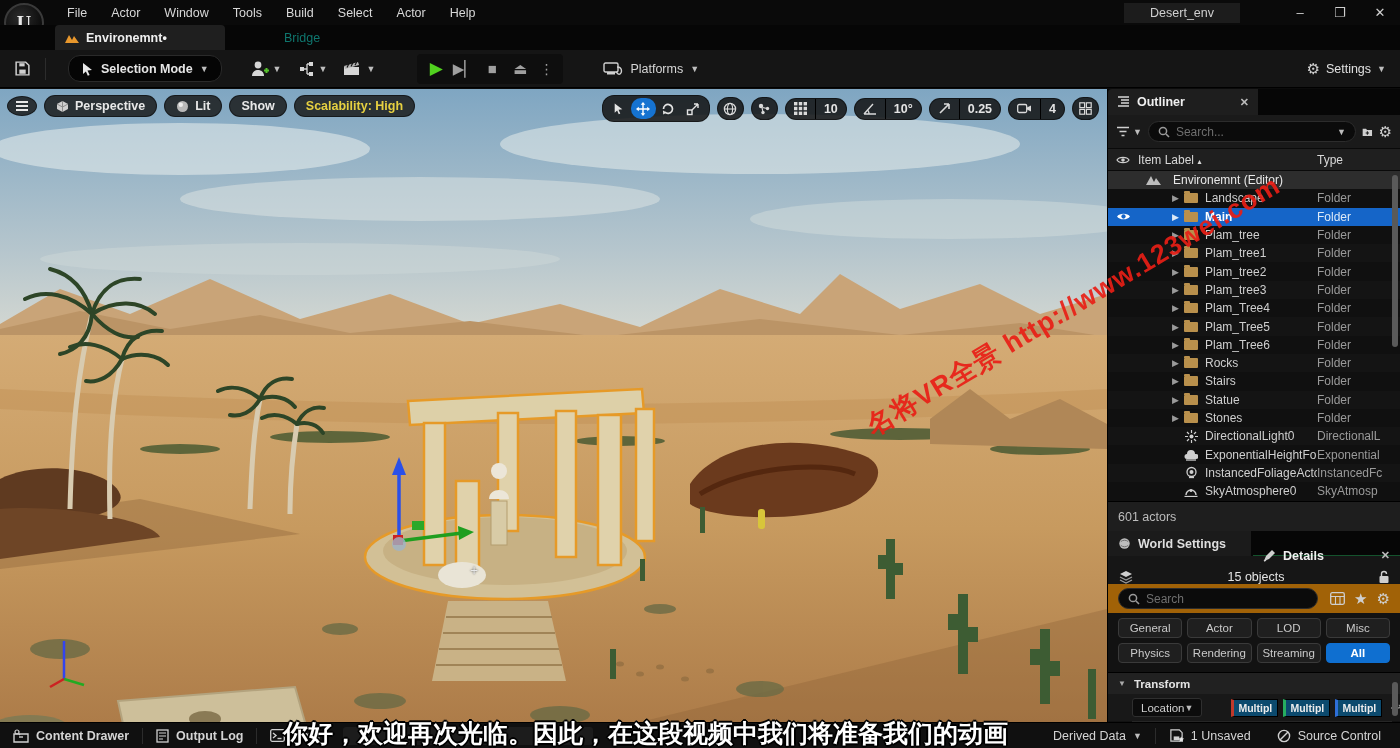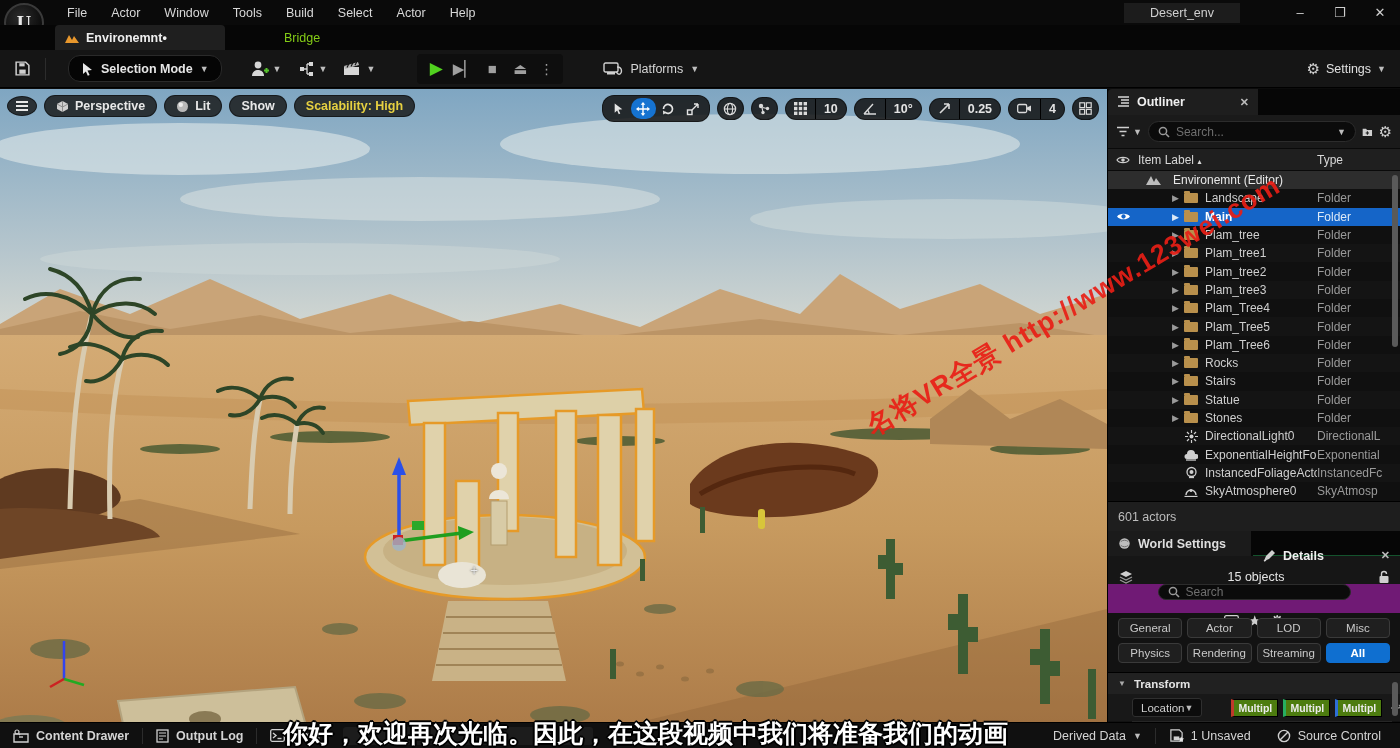--- a/index.html
+++ b/index.html
@@ -15,21 +15,21 @@
   .menus { display:flex; margin-left:55px; }
   .menu-item { padding:4px 12px; color:#d8d8d8; font-size:12.5px; cursor:default; }
   .titlebar-right { position:absolute; right:0; top:0; height:25px; display:flex; align-items:center; }
   .win-title { background:#1c1c1c; color:#cfcfcf; padding:3px 26px; font-size:12.5px; margin-right:40px; }
   .win-btn { width:40px; height:25px; display:flex; align-items:center; justify-content:center; color:#cfcfcf; font-size:13px; }
 
   
   .tabsrow { position:absolute; left:0; top:25px; width:1400px; height:25px; background:#060606; display:flex; z-index:30; }
   .asset-tab { margin-left:55px; width:170px; background:#1f1f1f; display:flex; align-items:center; gap:7px; padding:0 10px; color:#efefef; font-weight:700; font-size:12.5px; border-top-left-radius:4px; border-top-right-radius:4px; }
   .asset-tab .mtn { width:14px; height:10px; }
-  .tab-plain { display:flex; align-items:center; padding:0 14px; margin-left:45px; color:#84cc16; font-size:12.5px; }
+  .tab-plain { display:flex; align-items:center; padding:0 14px; margin-left:45px; color:#0f766e; font-size:12.5px; }
 
   
   .toolbar { position:absolute; left:0; top:50px; width:1400px; height:38px; background:#151515; border-bottom:1px solid #000; display:flex; align-items:center; z-index:30; }
   .tb-btn { display:flex; align-items:center; justify-content:center; height:28px; padding:0 6px; color:#d0d0d0; }
   .sep { width:1px; height:22px; background:#2c2c2c; margin:0 8px; }
   .mode-pill { display:flex; align-items:center; gap:7px; background:#050505; border:1px solid #2a2a2a; border-radius:12px; height:27px; padding:0 12px; margin-left:14px; color:#e6e6e6; font-weight:700; font-size:12.5px; }
   .chev { font-size:9px; color:#bdbdbd; }
   .icon-grp { display:flex; align-items:center; gap:4px; margin-left:22px; }
   .icon-drop { display:flex; align-items:center; gap:3px; padding:3px 6px; border-radius:3px; }
   .play-grp { display:flex; align-items:center; gap:2px; background:#0e0e0e; border-radius:4px; margin-left:36px; padding:2px 6px; height:30px; }
@@ -97,32 +97,32 @@
   .outl-footer { height:30px; background:#1e1e1e; border-top:1px solid #000; display:flex; align-items:center; padding:0 10px; color:#bdbdbd; font-size:12.5px; }
 
   
   .det-tabrow { height:25px; background:#060606; display:flex; }
   .det-tab { display:flex; align-items:center; gap:7px; padding:0 10px; font-size:12.5px; font-weight:700; }
   .det-tab.ws { width:143px; background:#1b1b1b; color:#dedede; }
   .det-tab.dt { flex:1; background:#14532d; color:#f0f0f0; margin-left:2px;margin-top:24px; }
   .det-tab .x { margin-left:auto; color:#bbb; font-size:11px; }
   .det-objrow { height:28px; background:#161616; display:flex; align-items:flex-end; padding:0 10px; }
   .det-objrow .cnt { flex:1; text-align:center; color:#e4e4e4; font-size:12.5px; }
-  .det-searchrow { height:29px; background:#701a75; display:flex; align-items:center; gap:12px; padding:0 10px;flex-direction:column; }
+  .det-searchrow { height:29px; background:#a16207; display:flex; align-items:center; gap:12px; padding:0 10px; }
   .det-icons { display:flex; align-items:center; gap:9px; color:#cfcfcf; }
   .chips { display:flex; gap:5px; padding:5px 10px 0 10px; background:#121212; }
   .chip { flex:1; text-align:center; background:#1f1f1f; border:1px solid #3a3a3a; border-radius:4px; padding:3px 0; color:#c9c9c9; font-size:11.5px; }
   .chip.active { background:#0f6fd0; border-color:#0f6fd0; color:#fff; font-weight:700; }
   .chips.row2 { padding-bottom:6px; }
   .xform-hdr { height:22px; background:#212121; border-top:1px solid #000; display:flex; align-items:center; gap:8px; padding:0 10px; color:#e4e4e4; font-weight:700; font-size:11.5px; margin-top:3px; }
   .xform-hdr .tri { font-size:8px; color:#aaa; }
   .xform-row { height:27px; display:flex; align-items:center; gap:5px; padding:0 8px 0 24px; background:#181818; position:relative; }
   .loc-pill { width:88px; display:flex; align-items:center; justify-content:space-between; background:#0c0c0c; border:1px solid #2f2f2f; border-radius:3px; height:19px; padding:1px 8px; color:#cfcfcf; font-size:11.5px; }
   .vals { display:flex; gap:5px; margin-left:24px; }
-  .val { width:47px; height:18px; background:#4d7c0f; border:1px solid #000; display:flex; align-items:center; color:#ececec; font-size:10.5px; font-weight:700; padding-left:4px; }
+  .val { width:47px; height:18px; background:#0c4a6e; border:1px solid #000; display:flex; align-items:center; color:#ececec; font-size:10.5px; font-weight:700; padding-left:4px; }
   .val.vx { border-left:3px solid #c0392b; }
   .val.vy { border-left:3px solid #27ae60; }
   .val.vz { border-left:3px solid #2e6fd8; }
   .undo { margin-left:3px; color:#9a9a9a; font-size:13px; }
   .det-scroll { position:absolute; right:2px; top:-12px; width:6px; height:34px; background:#5a5a5a; border-radius:3px; }
   .xform-part { height:10px; background:#181818; border-top:1px solid #262626; margin:0 8px 0 24px; border-left:1px solid #262626; border-right:1px solid #262626; }
 
   
   .statusbar { position:absolute; left:0; top:722px; width:1400px; height:26px; background:#101010; border-top:1px solid #000; display:flex; align-items:center; z-index:30; font-size:12.5px; }
   .sb-btn { display:flex; align-items:center; gap:7px; padding:0 13px; height:26px; color:#d4d4d4; font-weight:700; }

